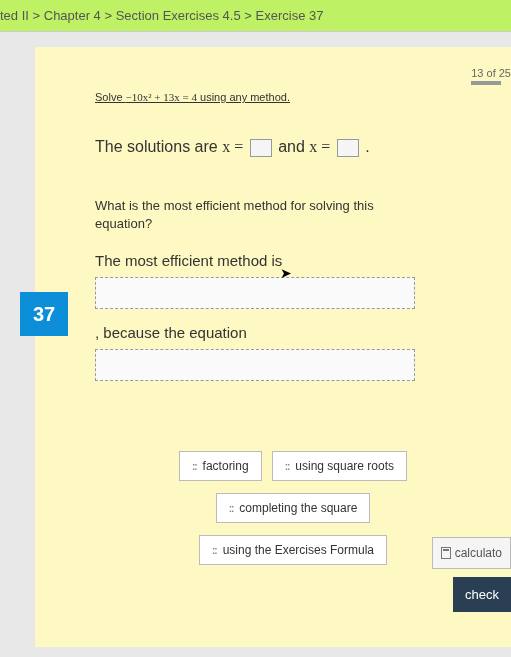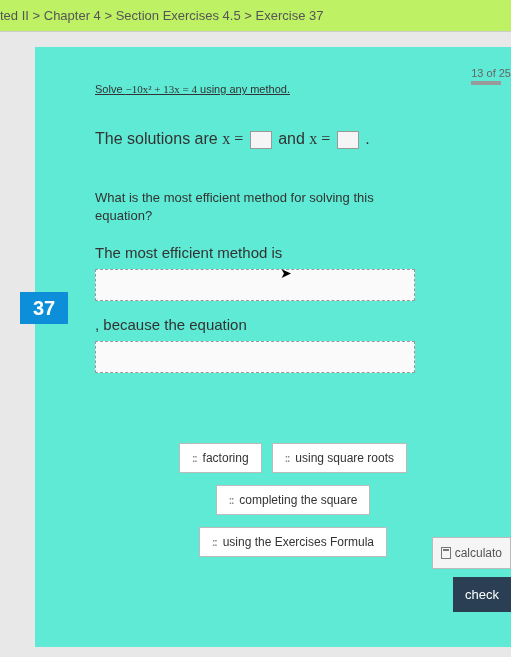--- a/index.html
+++ b/index.html
@@ -1,27 +1,27 @@
 <!DOCTYPE html>
 <html><head>
 <meta charset="utf-8">
 <style>
 * { box-sizing: border-box; margin: 0; padding: 0; }
 body { font-family: Arial, Helvetica, sans-serif; background: #e8e8e8; width: 511px; height: 657px; overflow: hidden; position: relative; }
 .breadcrumb { background: #bef264; padding: 8px 0 8px 0; font-size: 13px; color: #555; border-bottom: 1px solid #ccc; }
 .breadcrumb span { color: #555; }
-.main { background: #5eead4; margin: 15px 0 0 35px; padding: 16px 20px 20px 60px; position: relative; min-height: 600px; }
+.main { background: #fef9c3; margin: 15px 0 0 35px; padding: 24px 20px 20px 60px; position: relative; min-height: 600px; }
 .progress { position: absolute; top: 20px; right: 0; font-size: 11px; color: #666; }
 .progress-bar { width: 30px; height: 4px; background: #999; margin-top: 2px; }
 .problem { font-size: 11px; color: #333; margin: 20px 0 35px 0; text-decoration: underline; }
 .math { font-family: 'Times New Roman', serif; }
 .solutions { font-size: 16px; color: #333; margin-bottom: 40px; }
 .ans-box { display: inline-block; width: 22px; height: 18px; border: 1px solid #999; background: #f5f5f5; vertical-align: middle; margin: 0 2px; }
 .question { font-size: 13px; color: #333; margin-bottom: 19px; line-height: 1.4; max-width: 320px; }
-.badge { position: absolute; left: -15px; top: 245px; background: #0d8ed9; color: #fff; font-size: 20px; font-weight: bold; width: 48px; height: 32px; display: flex; align-items: center; justify-content: center; }
+.badge { position: absolute; left: -15px; top: 245px; background: #0d8ed9; color: #fff; font-size: 20px; font-weight: bold; width: 48px; height: 44px; display: flex; align-items: center; justify-content: center; }
 .fill-text { font-size: 15px; color: #333; margin-bottom: 8px; }
 .drop-zone { border: 1px dashed #999; height: 32px; width: 320px; margin-bottom: 15px; background: #fafafa; }
 .tiles { margin-top: 70px; text-align: center; }
 .tile-row { display: flex; justify-content: center; gap: 10px; margin-bottom: 12px; }
 .tile { border: 1px solid #bbb; padding: 7px 12px; font-size: 12px; color: #333; background: #fff; display: inline-flex; align-items: center; cursor: move; }
 .tile .grip { letter-spacing: -1px; margin-right: 6px; color: #888; font-size: 10px; font-weight: bold; }
 .calc-btn { position: absolute; right: 0; bottom: 78px; border: 1px solid #bbb; background: #f5f5f5; padding: 8px 8px; font-size: 12px; color: #555; display: flex; align-items: center; gap: 4px; }
 .check-btn { position: absolute; right: 0; bottom: 35px; background: #2a3f54; color: #fff; padding: 10px 12px; font-size: 13px; border: none; }
 .cursor { position: absolute; left: 245px; top: 218px; font-size: 14px; color: #000; pointer-events: none; }
 .calc-icon { display: inline-block; width: 10px; height: 12px; border: 1px solid #777; position: relative; }

